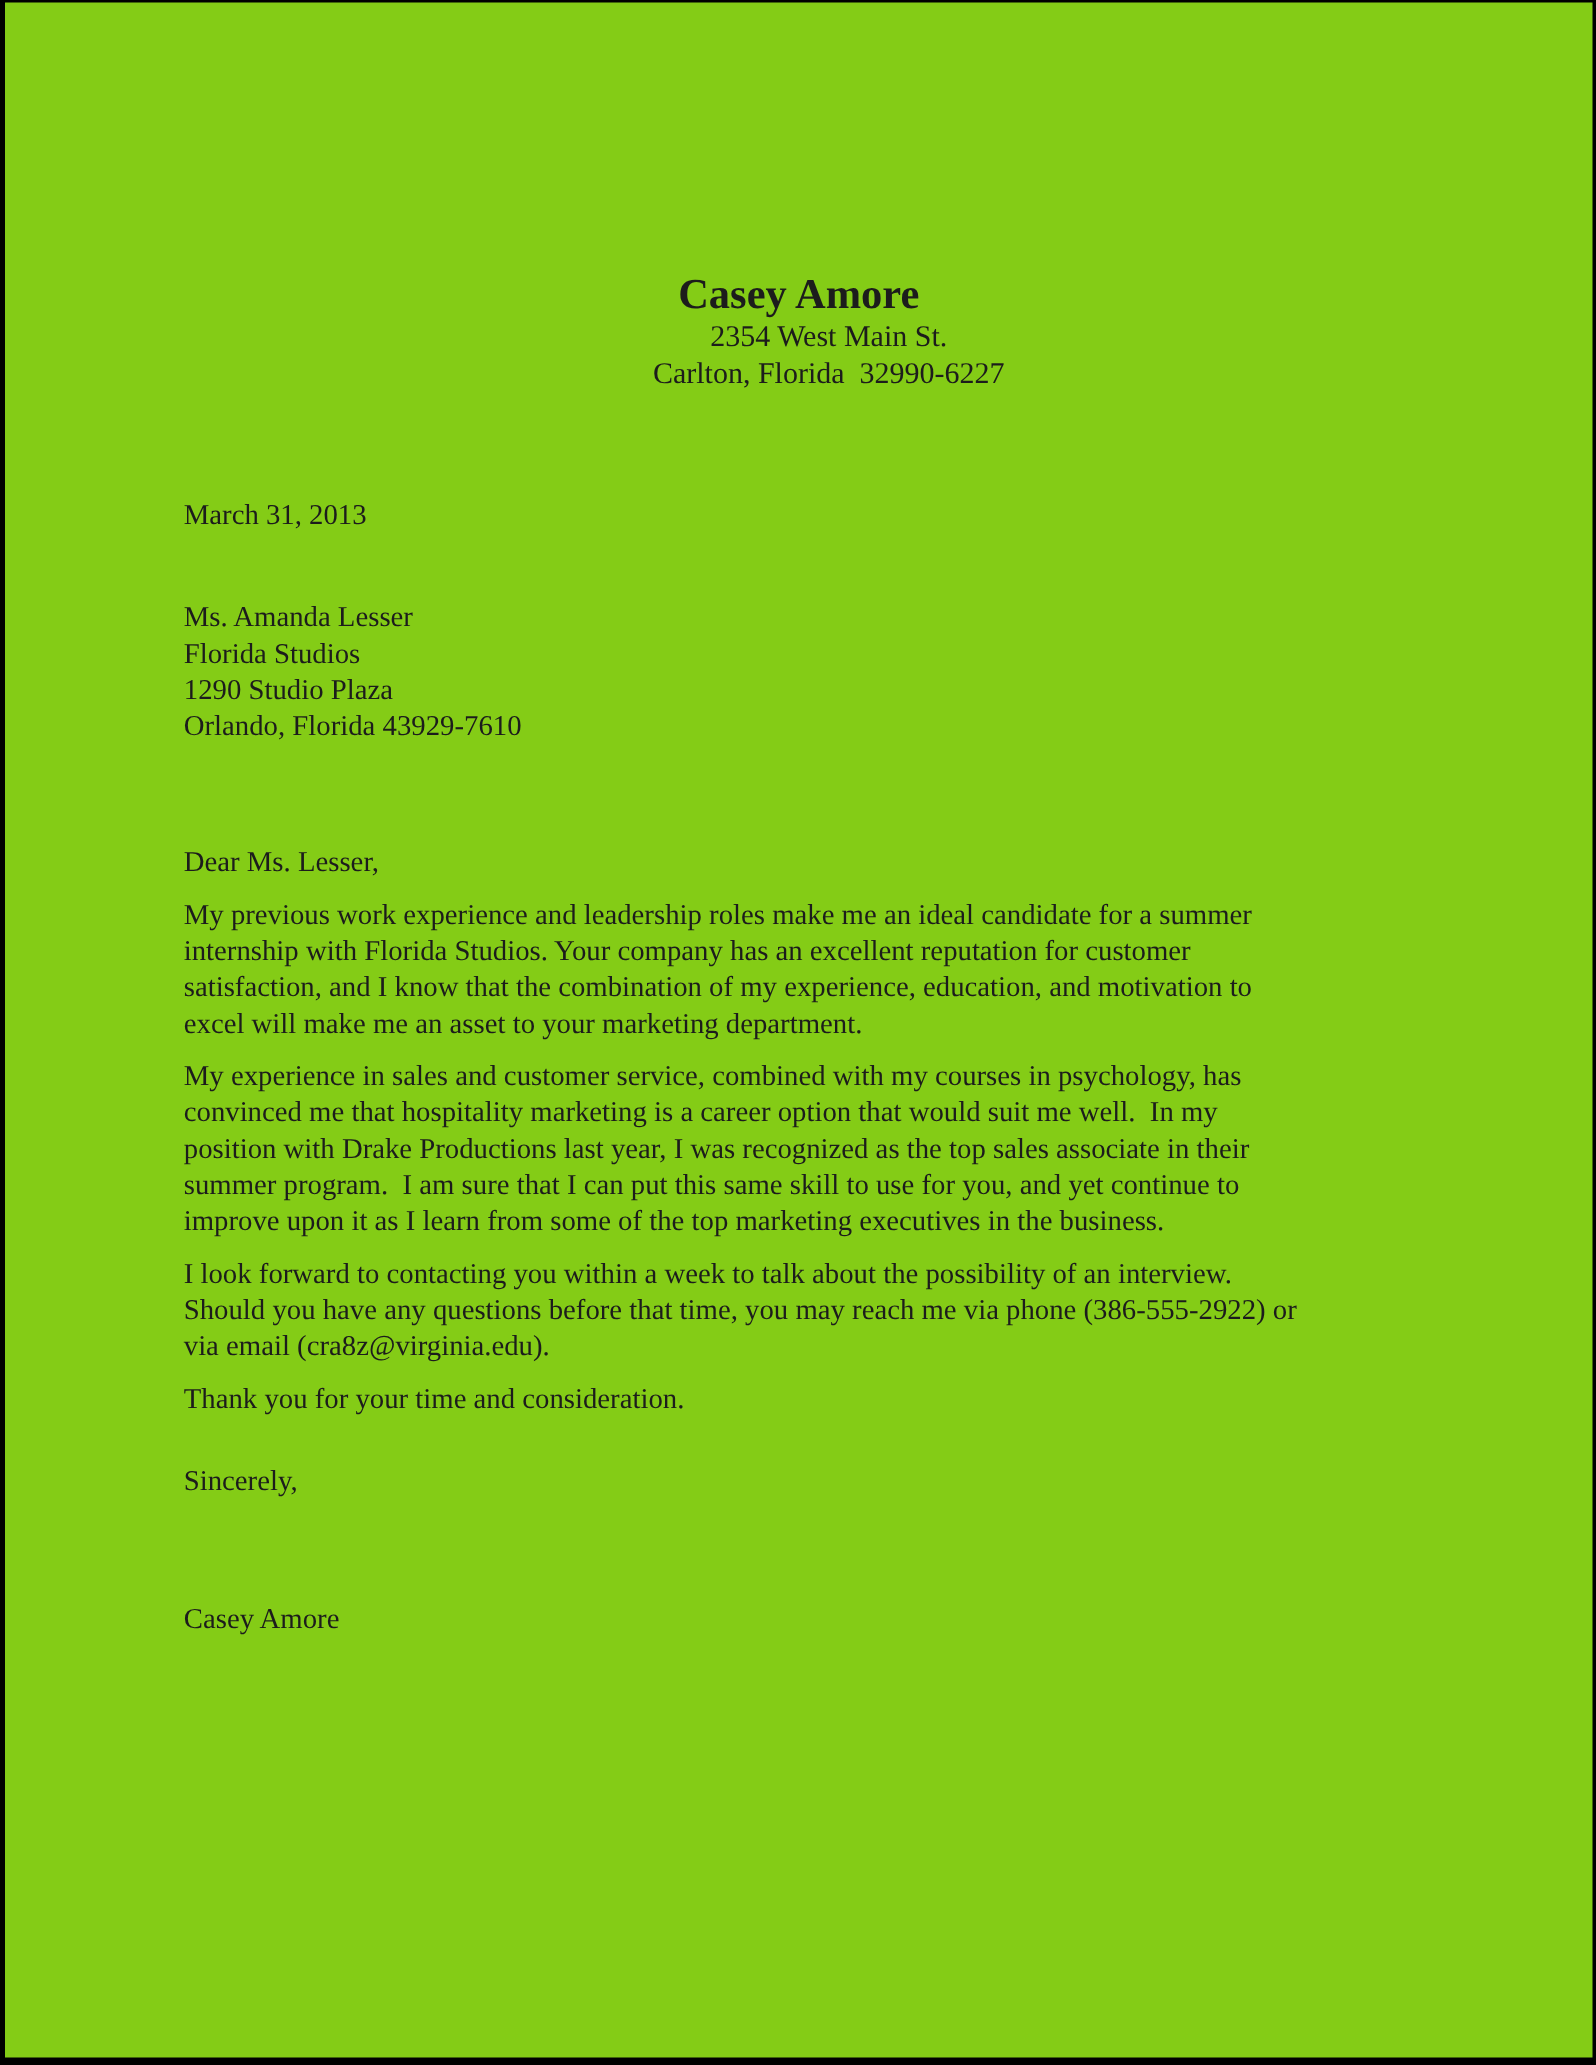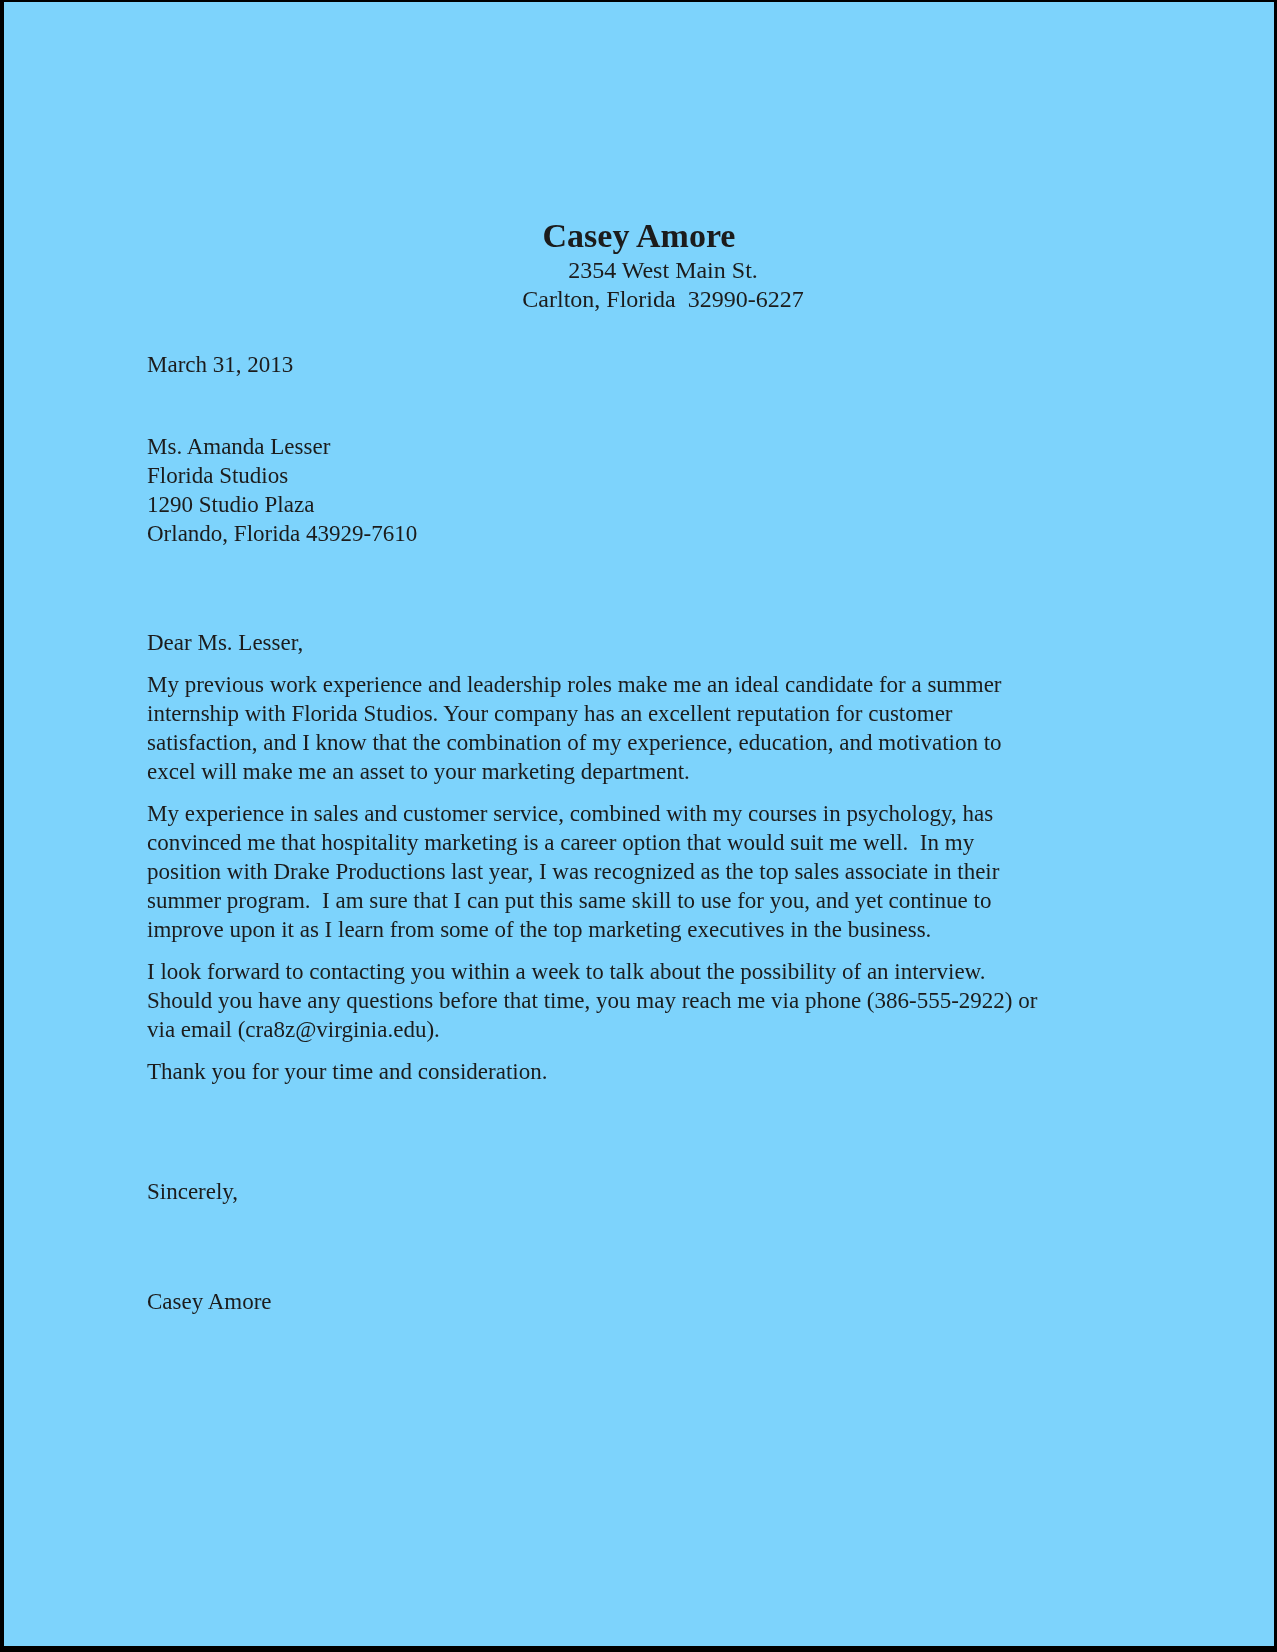--- a/index.html
+++ b/index.html
@@ -5,21 +5,21 @@
   html, body {
     margin: 0;
     padding: 0;
     background: #ffffff;
   }
   .page {
     position: relative;
     width: 1277px;
     height: 1652px;
     box-sizing: border-box;
-    background: #7dd3fc;
+    background: #84cc16;
     border-style: solid;
     border-color: #000000;
     border-width: 2px 3px 6px 4px;
     overflow: hidden;
     font-family: "Liberation Serif", "DejaVu Serif", serif;
     color: #1c1c1c;
   }
   .letterhead {
     margin-top: 214px;
     text-align: center;
@@ -36,25 +36,25 @@
     white-space: pre;
     padding-left: 48px;
   }
   .body-block {
     margin-left: 143px;
     margin-right: 120px;
     font-size: 23px;
     line-height: 29px;
   }
   .pre-lines { white-space: pre; }
-  .date-line   { margin-top: 36px; }
+  .date-line   { margin-top: 83px; }
   .recipient   { margin-top: 53px; }
   .salutation  { margin-top: 80px; }
   .para        { margin-top: 13px; }
-  .closing     { margin-top: 91px; font-family: Liberation Serif, serif; }
+  .closing     { margin-top: 37px; font-family: Liberation Serif, serif; }
   .signature   { margin-top: 81px; }
 </style>
 </head>
 <body>
 
 <div class="page">
 
   <div class="letterhead">
     <div class="sender-name">Casey Amore</div>
     <div class="sender-addr">2354 West Main St.</div>

